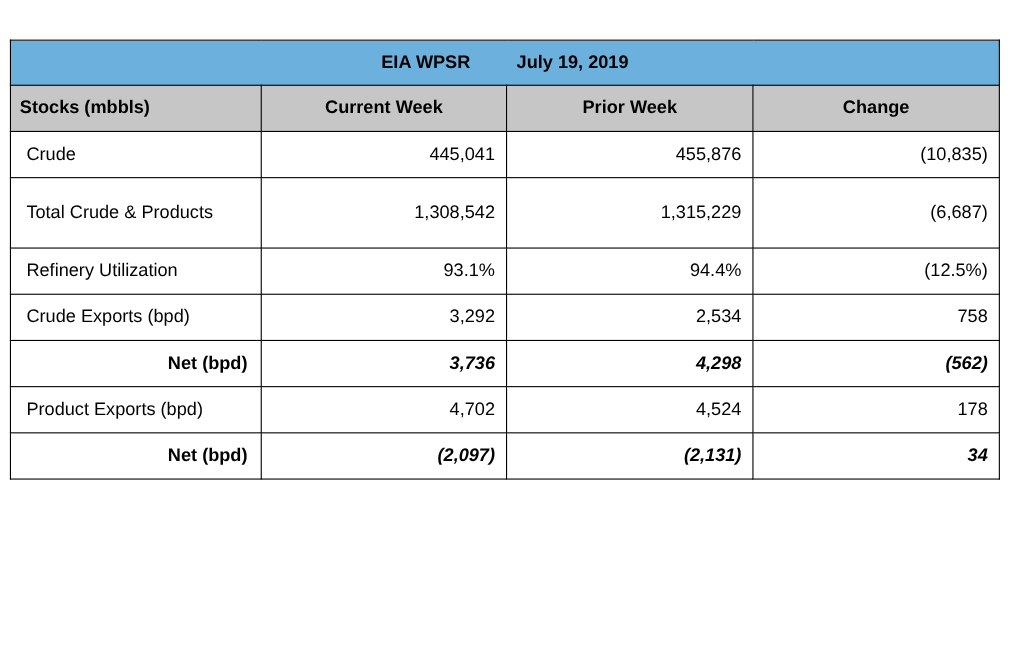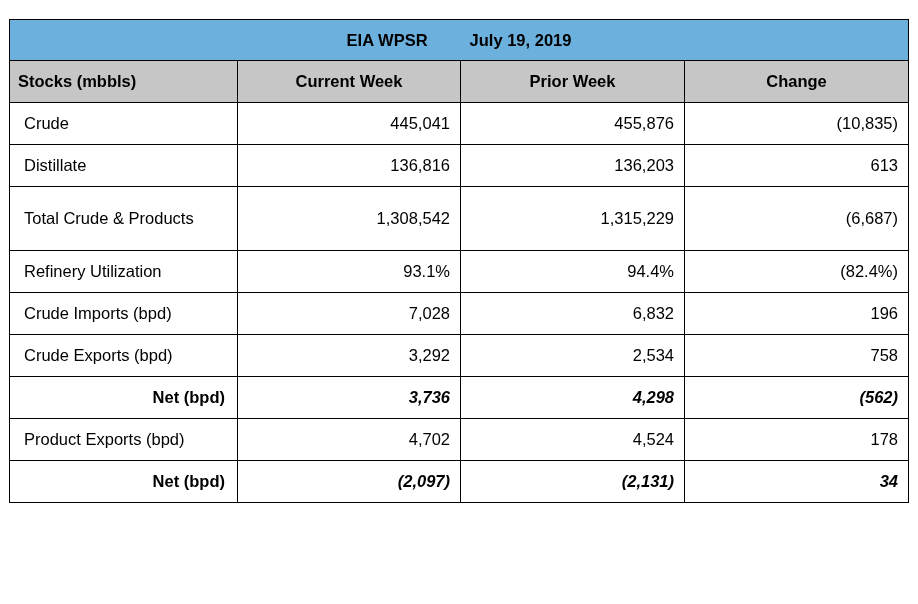--- a/index.html
+++ b/index.html
@@ -9,21 +9,21 @@
   }
   body {
     width: 918px;
     height: 604px;
     font-family: "Liberation Sans", sans-serif;
     overflow: hidden;
   }
   #table-wrap {
     position: absolute;
     left: 9px;
-    top: 19px;
+    top: 36px;
     width: 899px;
   }
   table.wpsr {
     border-collapse: collapse;
     table-layout: fixed;
     width: 899px;
     background: #ffffff;
   }
   table.wpsr td {
     border: 1px solid #000000;
@@ -137,47 +137,35 @@
       </tr>
 
       <tr class="data-row">
         <td class="lbl">Crude</td>
         <td class="num">445,041</td>
         <td class="num">455,876</td>
         <td class="num">(10,835)</td>
       </tr>
 
 
-      <tr class="data-row">
-        <td class="lbl">Distillate</td>
-        <td class="num">136,816</td>
-        <td class="num">136,203</td>
-        <td class="num">613</td>
-      </tr>
 
       <tr class="data-row tall">
         <td class="lbl">Total Crude &amp; Products</td>
         <td class="num">1,308,542</td>
         <td class="num">1,315,229</td>
         <td class="num">(6,687)</td>
       </tr>
 
       <tr class="data-row">
         <td class="lbl">Refinery Utilization</td>
         <td class="num">93.1%</td>
         <td class="num">94.4%</td>
-        <td class="num">(82.4%)</td>
+        <td class="num">(12.5%)</td>
       </tr>
 
-      <tr class="data-row">
-        <td class="lbl">Crude Imports (bpd)</td>
-        <td class="num">7,028</td>
-        <td class="num">6,832</td>
-        <td class="num">196</td>
-      </tr>
 
       <tr class="data-row">
         <td class="lbl">Crude Exports (bpd)</td>
         <td class="num">3,292</td>
         <td class="num">2,534</td>
         <td class="num">758</td>
       </tr>
 
       <tr class="net-row">
         <td class="lbl">Net (bpd)</td>

